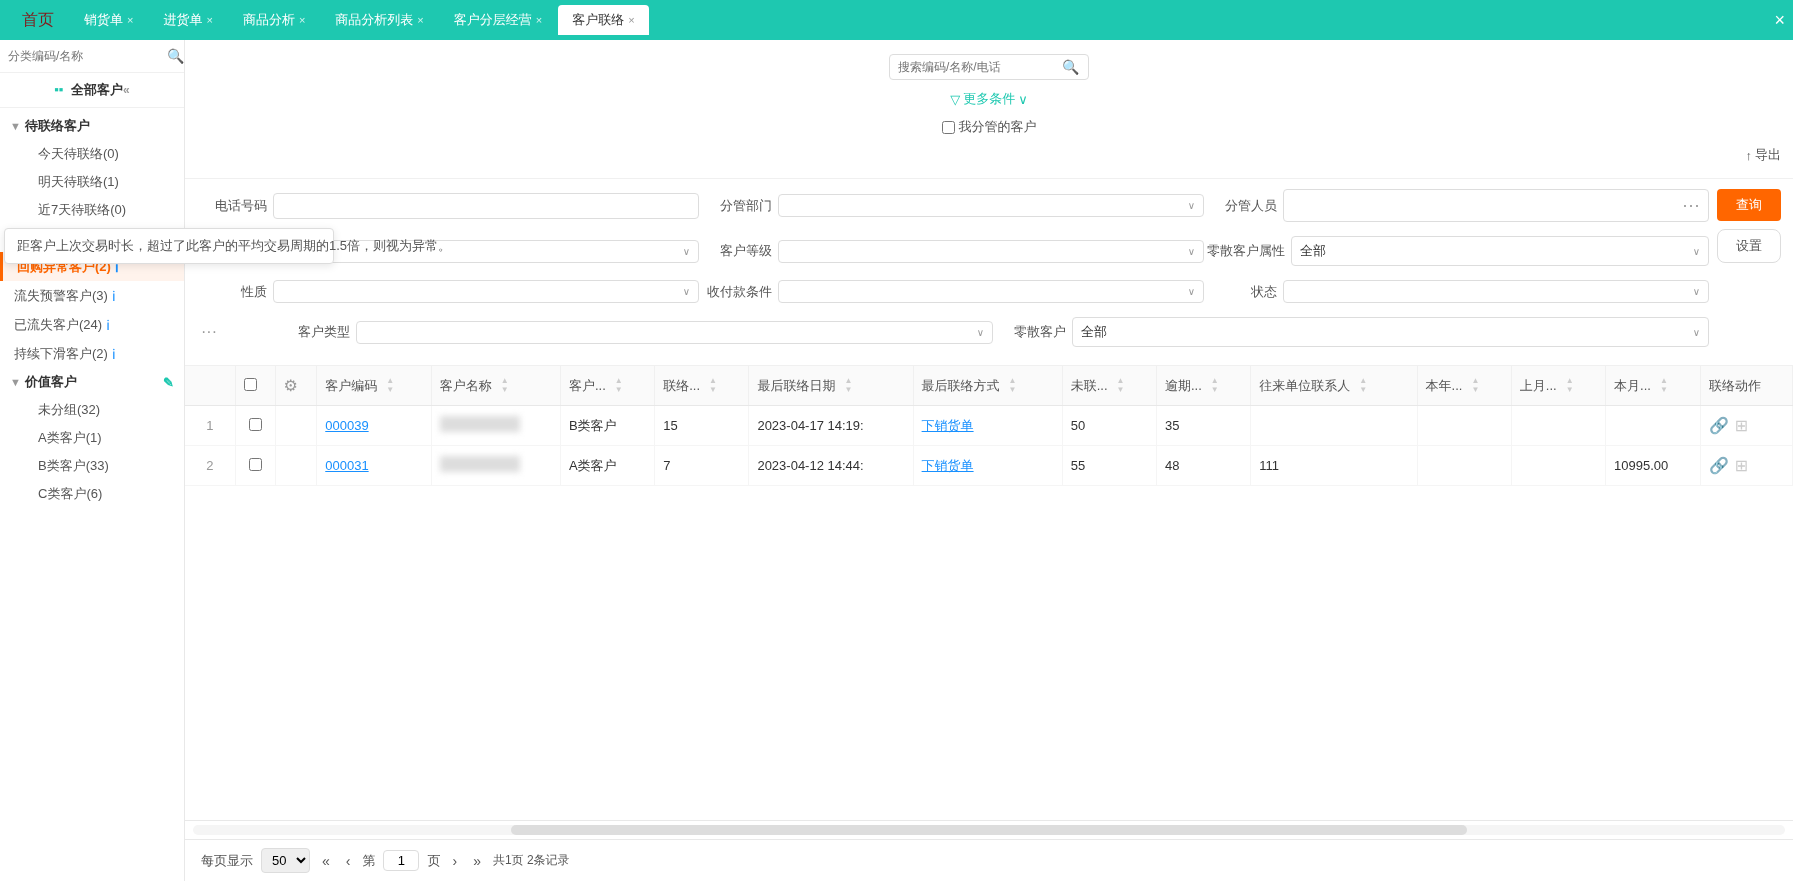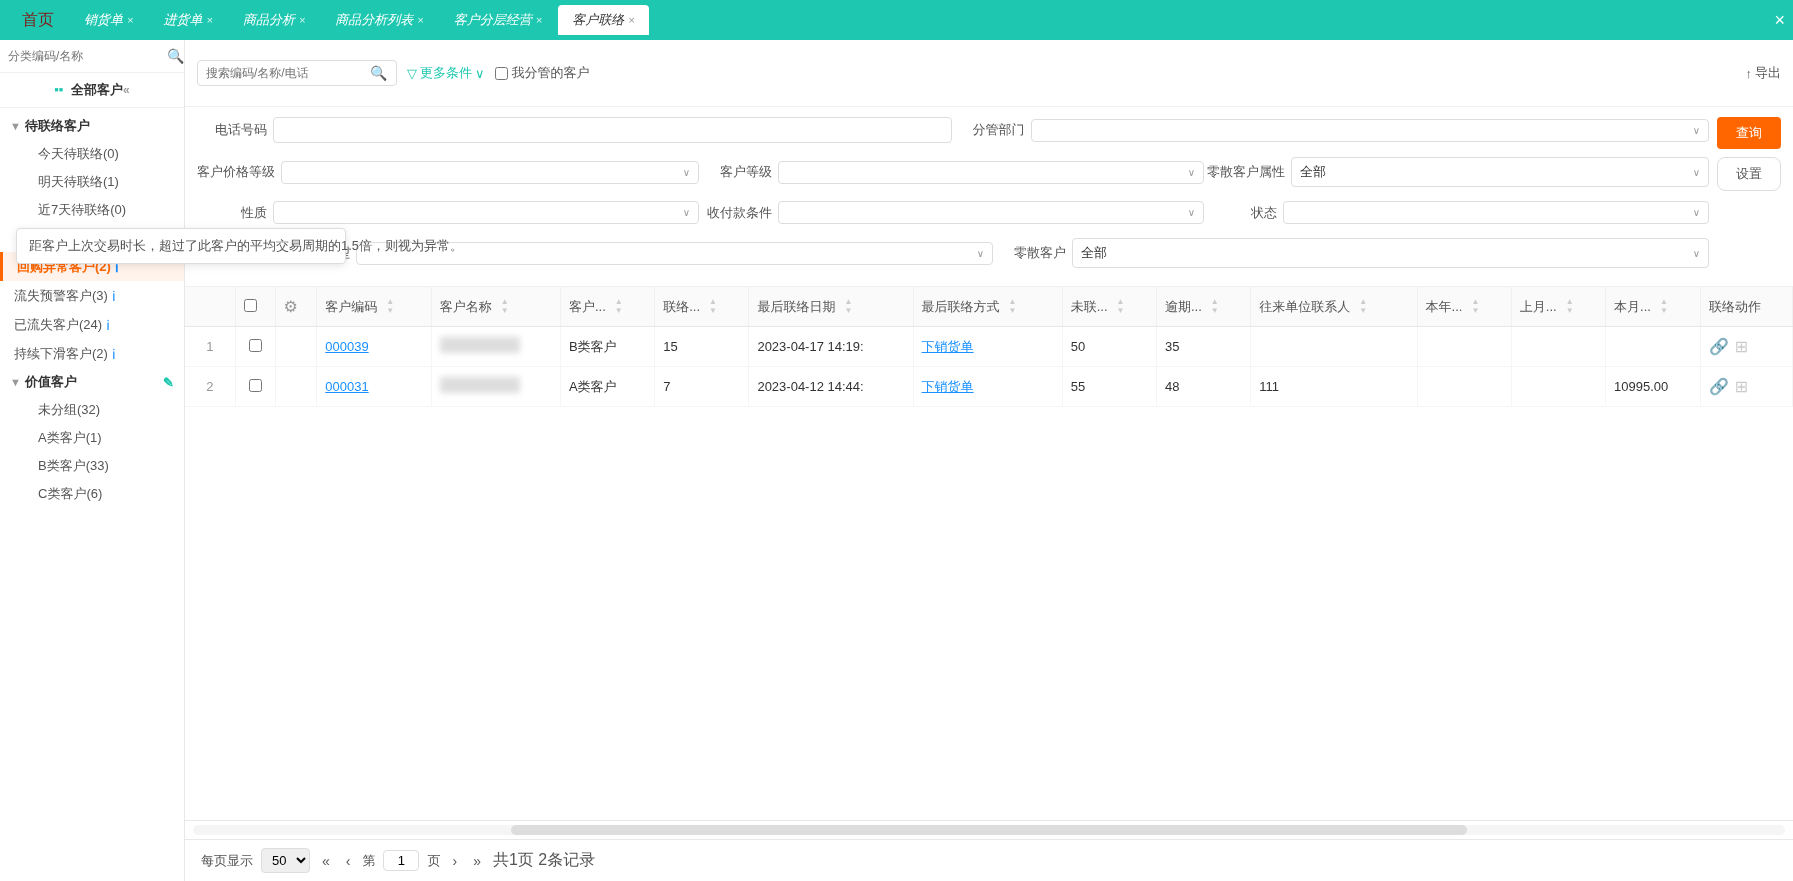--- a/index.html
+++ b/index.html
@@ -7,21 +7,20 @@
     
     
     .top-nav {
       display: flex; align-items: center; background: #1ec8b0; height: 40px;
       padding: 0 8px; gap: 2px; position: relative;
     }
     .nav-tab {
       display: flex; align-items: center; gap: 4px; padding: 6px 14px;
       color: #fff; cursor: pointer; border-radius: 4px 4px 0 0; font-size: 13px;
       white-space: nowrap;
-      font-style: italic;
     }
     .nav-tab.active { background: #fff; color: #333; }
     .nav-close { font-size: 11px; color: rgba(255,255,255,0.8); cursor: pointer; }
     .nav-tab.active .nav-close { color: #999; }
     .nav-tab-home { color: #7f1d1d; font-size: 16px; padding: 6px 14px; cursor: pointer; }
     .top-nav-close { margin-left: auto; color: #fff; font-size: 18px; cursor: pointer; }
 
     
     .main-layout { display: flex; height: calc(881px - 40px); }
 
@@ -49,22 +48,22 @@
     .tree-node.active { background: #fff3ec; color: #f60; font-weight: bold; border-left: 3px solid #f60; }
     .tree-parent { display: flex; align-items: center; gap: 4px; padding: 5px 10px; cursor: pointer; color: #333; font-size: 13px; font-weight: bold; }
     .tree-parent .arrow { font-size: 11px; color: #999; }
     .tree-child { padding-left: 24px; }
 
     
     .content-area { flex: 1; display: flex; flex-direction: column; overflow: hidden; background: #fff; }
 
     
     .filter-bar {
-      padding: 20px 12px; background: #fff; border-bottom: 1px solid #f0f0f0;
-      display: flex; align-items: center; gap: 10px; flex-wrap: wrap;
+      padding: 14px 12px; background: #fff; border-bottom: 1px solid #f0f0f0;
+      display: flex; align-items: center; gap: 10px; flex-wrap: wrap; flex-direction: column;
     }
     .search-box {
       display: flex; align-items: center; border: 1px solid #ddd; border-radius: 4px;
       padding: 4px 8px; gap: 4px; width: 200px;
     }
     .search-box input { border: none; outline: none; font-size: 12px; flex: 1; }
     .more-conditions { color: #1ec8b0; cursor: pointer; display: flex; align-items: center; gap: 3px; font-size: 13px; }
     .my-customer { display: flex; align-items: center; gap: 4px; color: #555; font-size: 13px; cursor: pointer; }
     .export-btn { margin-left: auto; color: #555; font-size: 13px; cursor: pointer; display: flex; align-items: center; gap: 3px; }
 
@@ -119,21 +118,21 @@
 
     
     .table-footer {
       border-top: 1px solid #e8e8e8; padding: 8px 16px;
       display: flex; align-items: center; justify-content: flex-start;
       gap: 8px; font-size: 13px; color: #555; background: #fff;
     }
     .page-size-select { border: 1px solid #ddd; border-radius: 4px; padding: 3px 6px; font-size: 13px; }
     .page-btn { cursor: pointer; color: #555; font-size: 14px; padding: 2px 4px; }
     .page-input { border: 1px solid #ddd; border-radius: 4px; width: 36px; text-align: center; padding: 2px 4px; font-size: 13px; }
-    .page-total { color: #555; font-size: 16px; }
+    .page-total { color: #555; font-size: 12px; }
 
     
     .tooltip-box {
       position: absolute; left: 0; top: 228px; background: #fff;
       border: 1px solid #ddd; border-radius: 4px; padding: 8px 12px;
       font-size: 12px; color: #555; max-width: 340px; z-index: 100;
       box-shadow: 0 2px 8px rgba(0,0,0,0.1); white-space: nowrap;
     }
 
     
@@ -228,21 +227,21 @@
         <span style="margin-left:auto;color:#1ec8b0;font-size:13px;">✎</span>
       </div>
       <div class="tree-child">
         <div class="tree-node">未分组(32)</div>
         <div class="tree-node">A类客户(1)</div>
         <div class="tree-node">B类客户(33)</div>
         <div class="tree-node">C类客户(6)</div>
       </div>
     </div>
 
-    <div class="tooltip-box" style="position:absolute;left:16px;top:228px;width:330px;">
+    <div class="tooltip-box" style="position:absolute;left:4px;top:228px;width:330px;">
       <span>距客户上次交易时长，超过了此客户的平均交易周期的1.5倍，则视为异常。</span>
     </div>
   </div>
 
   <div class="content-area">
 
     <div class="filter-bar">
       <div class="search-box">
         <input type="text" placeholder="搜索编码/名称/电话" style="">
         <span class="search-icon-sm">🔍</span>
@@ -270,20 +269,27 @@
           <div class="filter-row">
             <div class="filter-item">
               <span class="filter-label">电话号码</span>
               <input class="filter-input" type="text" value="" style="">
             </div>
             <div class="filter-item">
               <span class="filter-label">分管部门</span>
               <div class="filter-select">
                 <span></span>
                 <span class="arrow">∨</span>
+              </div>
+            </div>
+            <div class="filter-item">
+              <span class="filter-label">分管人员</span>
+              <div class="filter-select" style="flex:1;justify-content:flex-end;">
+                <span></span>
+                <span style="color:#999;font-size:18px;cursor:pointer;">···</span>
               </div>
             </div>
           </div>
 
           <div class="filter-row">
             <div class="filter-item">
               <span class="filter-label">客户价格等级</span>
               <div class="filter-select">
                 <span></span>
                 <span class="arrow">∨</span>

